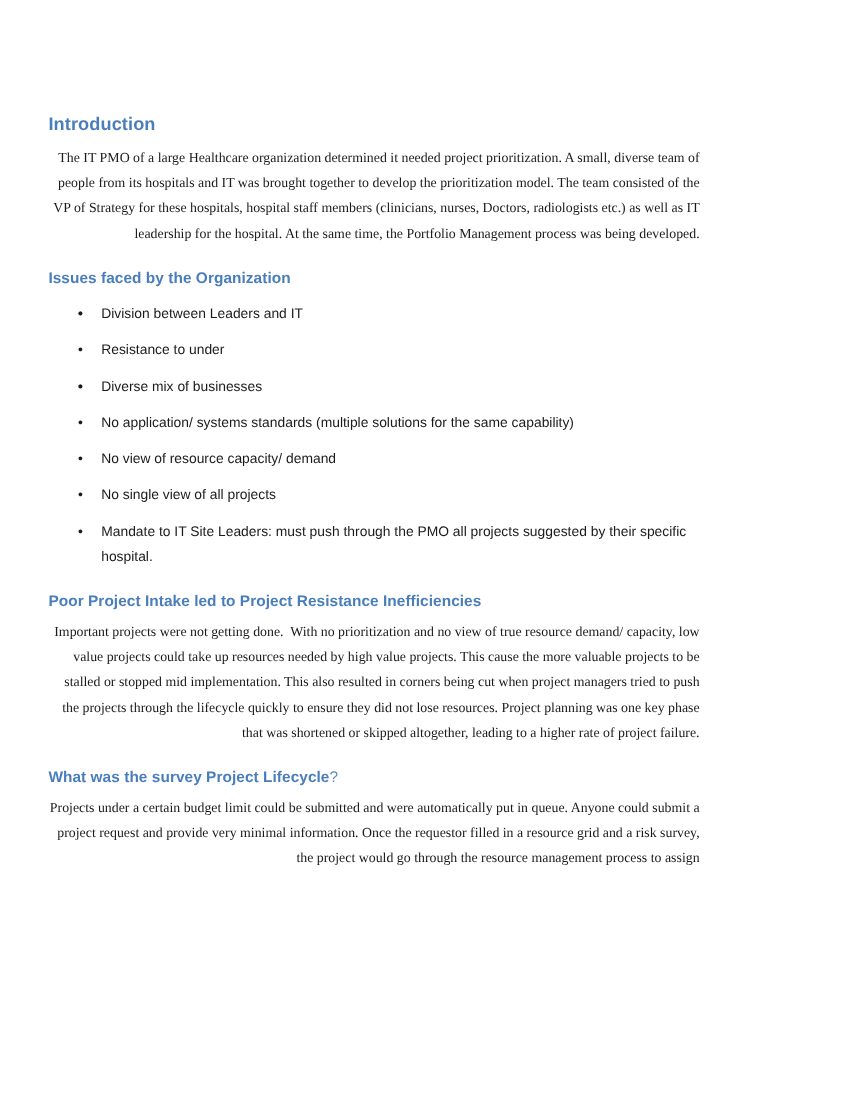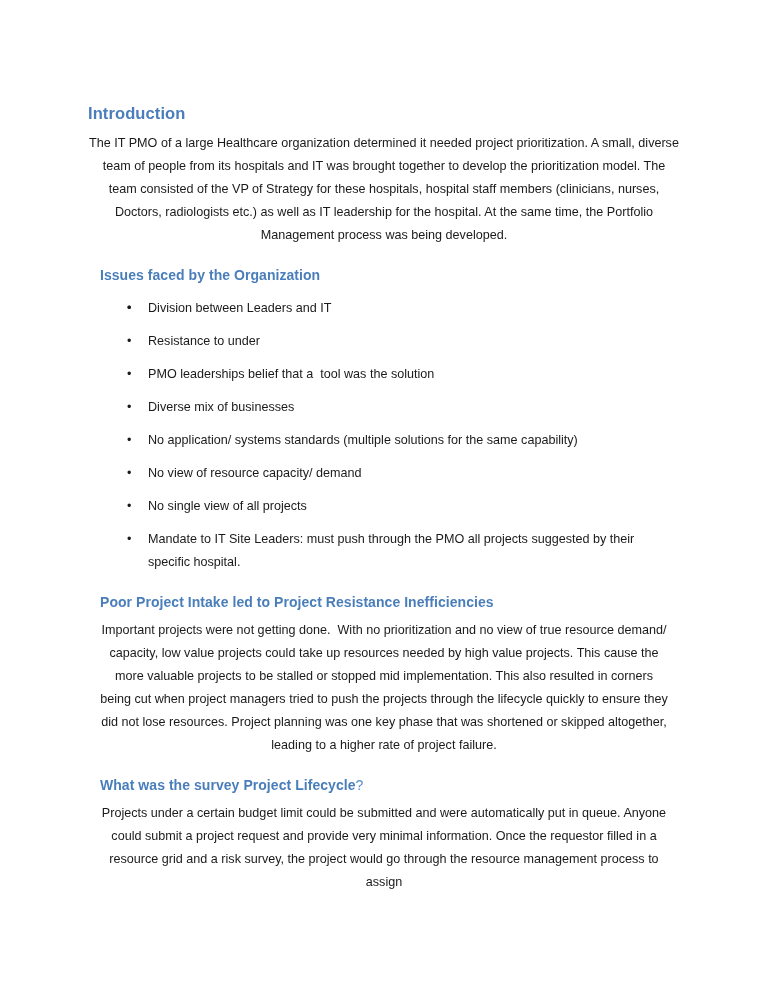--- a/index.html
+++ b/index.html
@@ -12,21 +12,21 @@
     height: 994px;
     font-family: "Liberation Sans", sans-serif;
     -webkit-font-smoothing: antialiased;
   }
   .page {
     position: relative;
     width: 768px;
     height: 892px;
     background: #ffffff;
     box-sizing: border-box;
-    padding: 103px 88px 0 88px;
+    padding: 103px 88px 0 44px;
     overflow: hidden;
   }
   .doc-body {
     width: 592px;
   }
   h1.doc-title {
     font-size: 16.5px;
     font-weight: bold;
     color: #4a7ebb;
     margin: 0 0 9px 0;
@@ -43,22 +43,23 @@
   }
   h2.doc-heading .q-mark {
     font-weight: normal;
     color: #5b8cc4;
   }
   p.doc-para {
     font-size: 12.6px;
     color: #1a1a1a;
     line-height: 23px;
     margin: 0 0 4px 0;
-    text-align: center;
+    text-align: right;
     white-space: pre-wrap;
+    font-family: Liberation Serif, serif;
   }
   ul.doc-list {
     list-style: none;
     margin: 12px 0 10px 0;
     padding: 0;
   }
   ul.doc-list > li {
     position: relative;
     font-size: 12.6px;
     color: #1a1a1a;
@@ -71,39 +72,39 @@
     margin-bottom: 0;
   }
   ul.doc-list > li .bullet-marker {
     position: absolute;
     left: 27px;
     top: 0;
     font-size: 12.6px;
     line-height: 23px;
     color: #1a1a1a;
   }
-  .section-block { margin: 12px; }
+  .section-block { margin: 0; }
 </style>
 </head>
 <body>
 
 <div class="page">
   <div class="doc-body">
 
     <h1 class="doc-title">Introduction</h1>
 
     <p class="doc-para">The IT PMO of a large Healthcare organization determined it needed project prioritization. A small, diverse team of people from its hospitals and IT was brought together to develop the prioritization model. The team consisted of the VP of Strategy for these hospitals, hospital staff members (clinicians, nurses, Doctors, radiologists etc.) as well as IT leadership for the hospital. At the same time, the Portfolio Management process was being developed.</p>
 
     <div class="section-block">
       <h2 class="doc-heading"><span>Issues faced by the Organization</span><span class="q-mark"></span></h2>
       <ul class="doc-list">
         <li><span class="bullet-marker">•</span></li>
         <li><span class="bullet-marker">•</span><span>Division between Leaders and IT</span></li>
         <li><span class="bullet-marker">•</span><span>Resistance to under</span></li>
-        <li><span class="bullet-marker">•</span><span>PMO leaderships belief that a  tool was the solution</span></li>
+        <li><span class="bullet-marker">•</span></li>
         <li><span class="bullet-marker">•</span><span>Diverse mix of businesses</span></li>
         <li><span class="bullet-marker">•</span><span>No application/ systems standards (multiple solutions for the same capability)</span></li>
         <li><span class="bullet-marker">•</span><span>No view of resource capacity/ demand</span></li>
         <li><span class="bullet-marker">•</span><span>No single view of all projects</span></li>
         <li><span class="bullet-marker">•</span><span>Mandate to IT Site Leaders: must push through the PMO all projects suggested by their specific hospital.</span></li>
       </ul>
     </div>
 
     <div class="section-block">
       <h2 class="doc-heading"><span>Poor Project Intake led to Project Resistance Inefficiencies</span><span class="q-mark"></span></h2>

